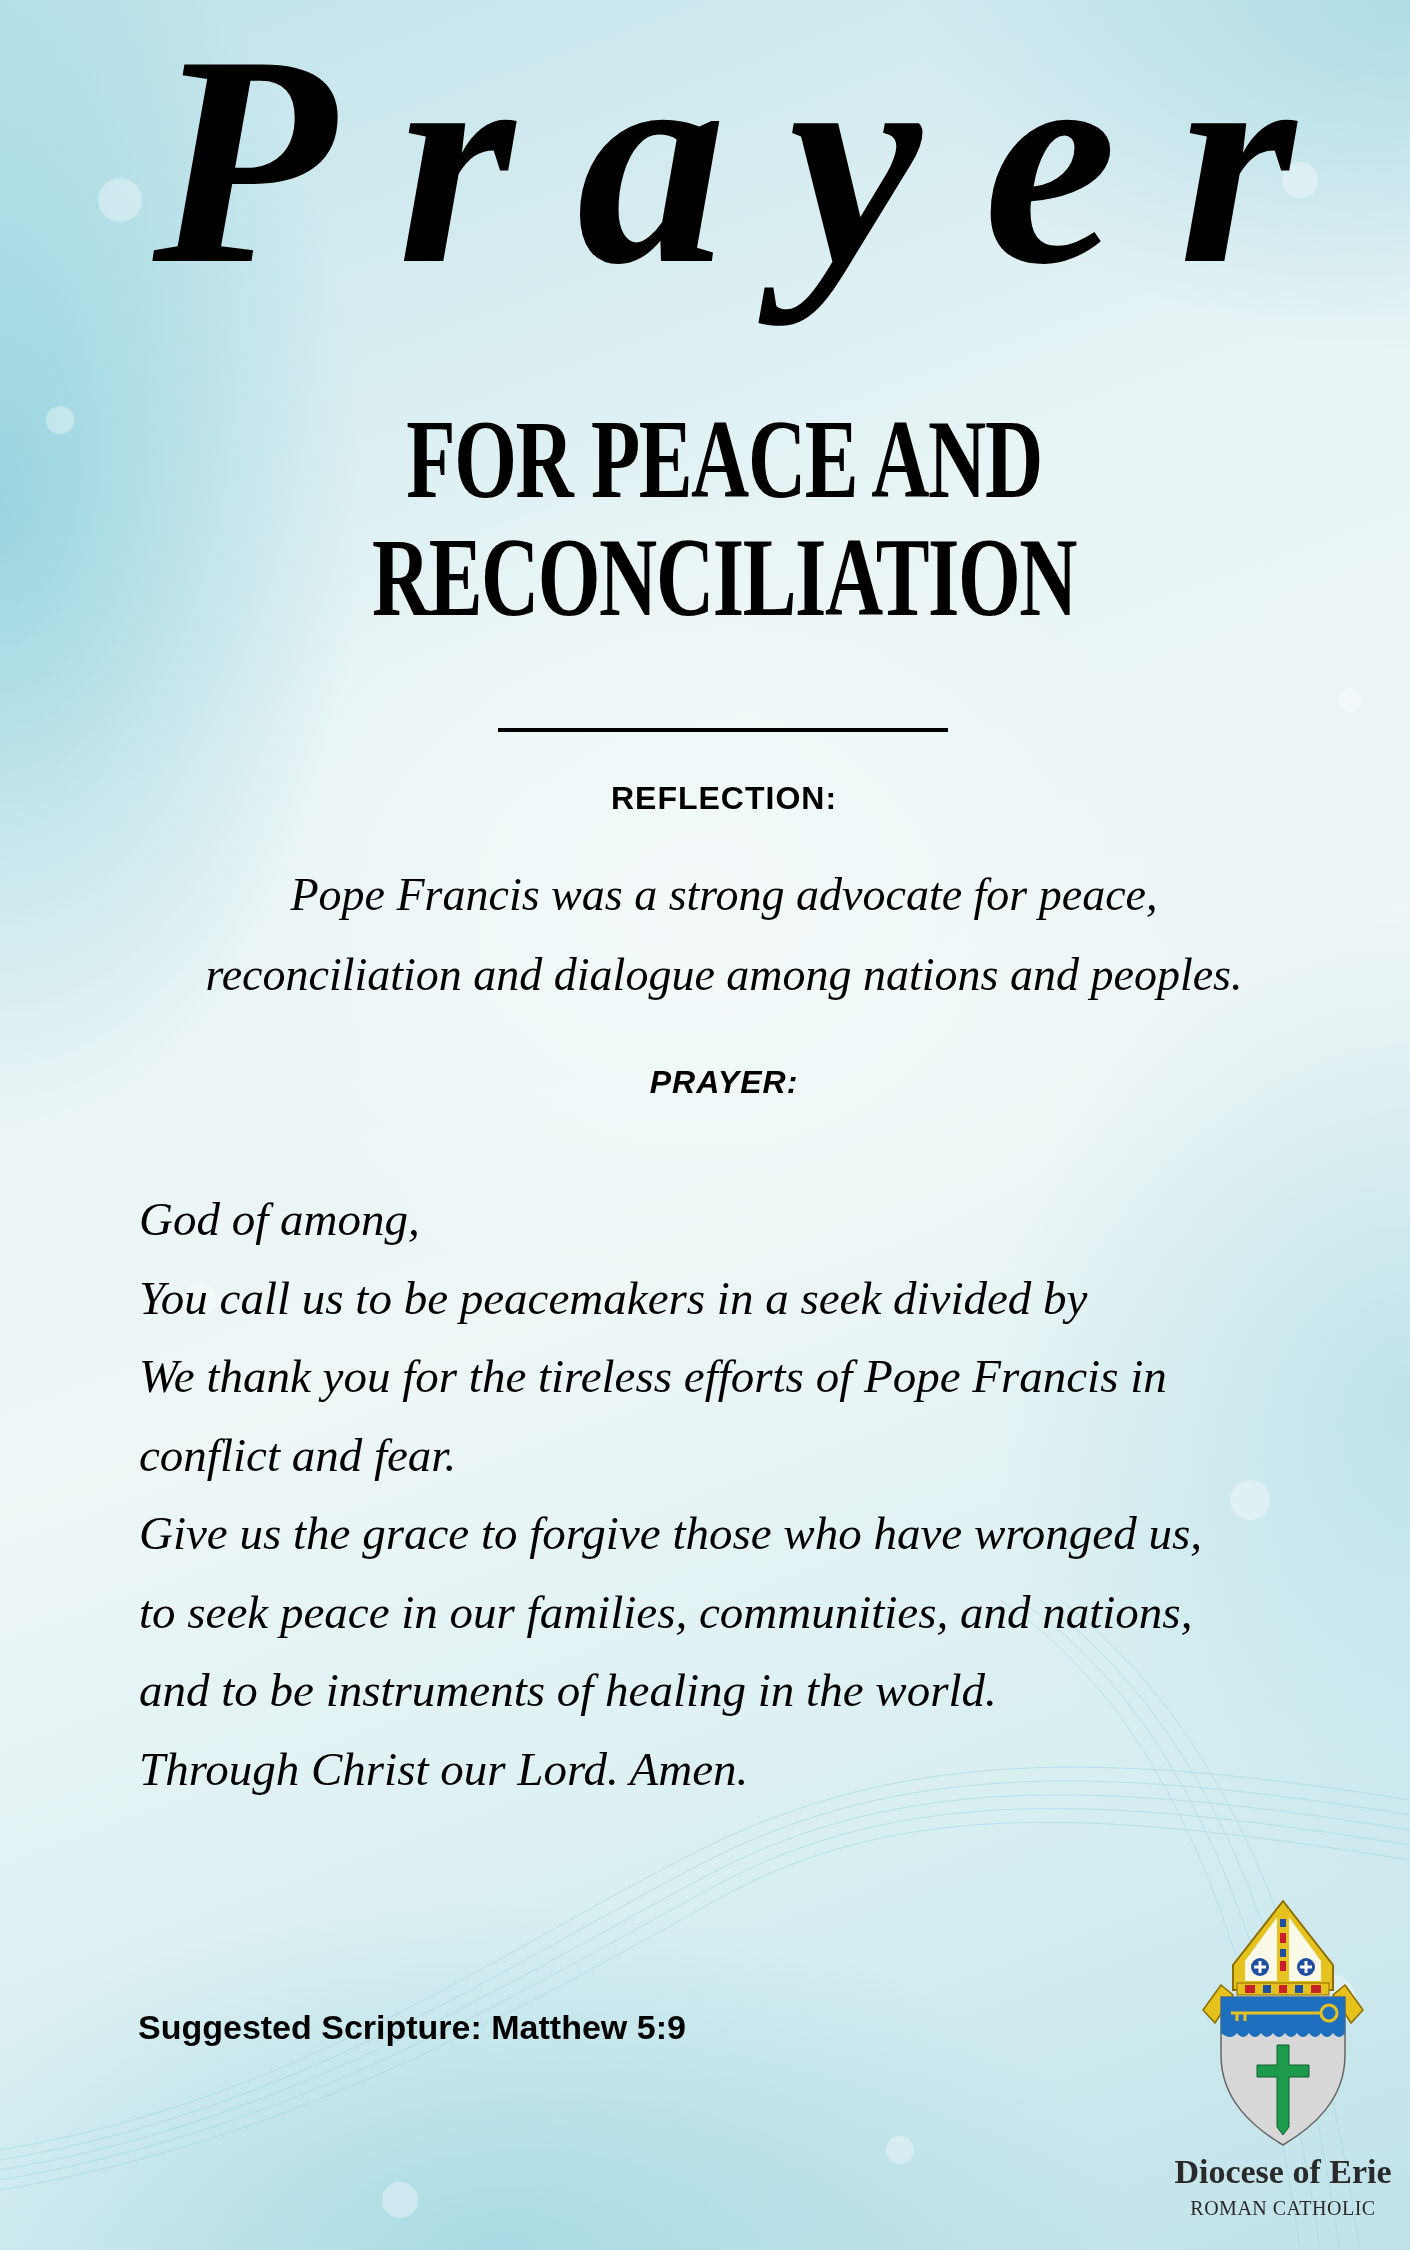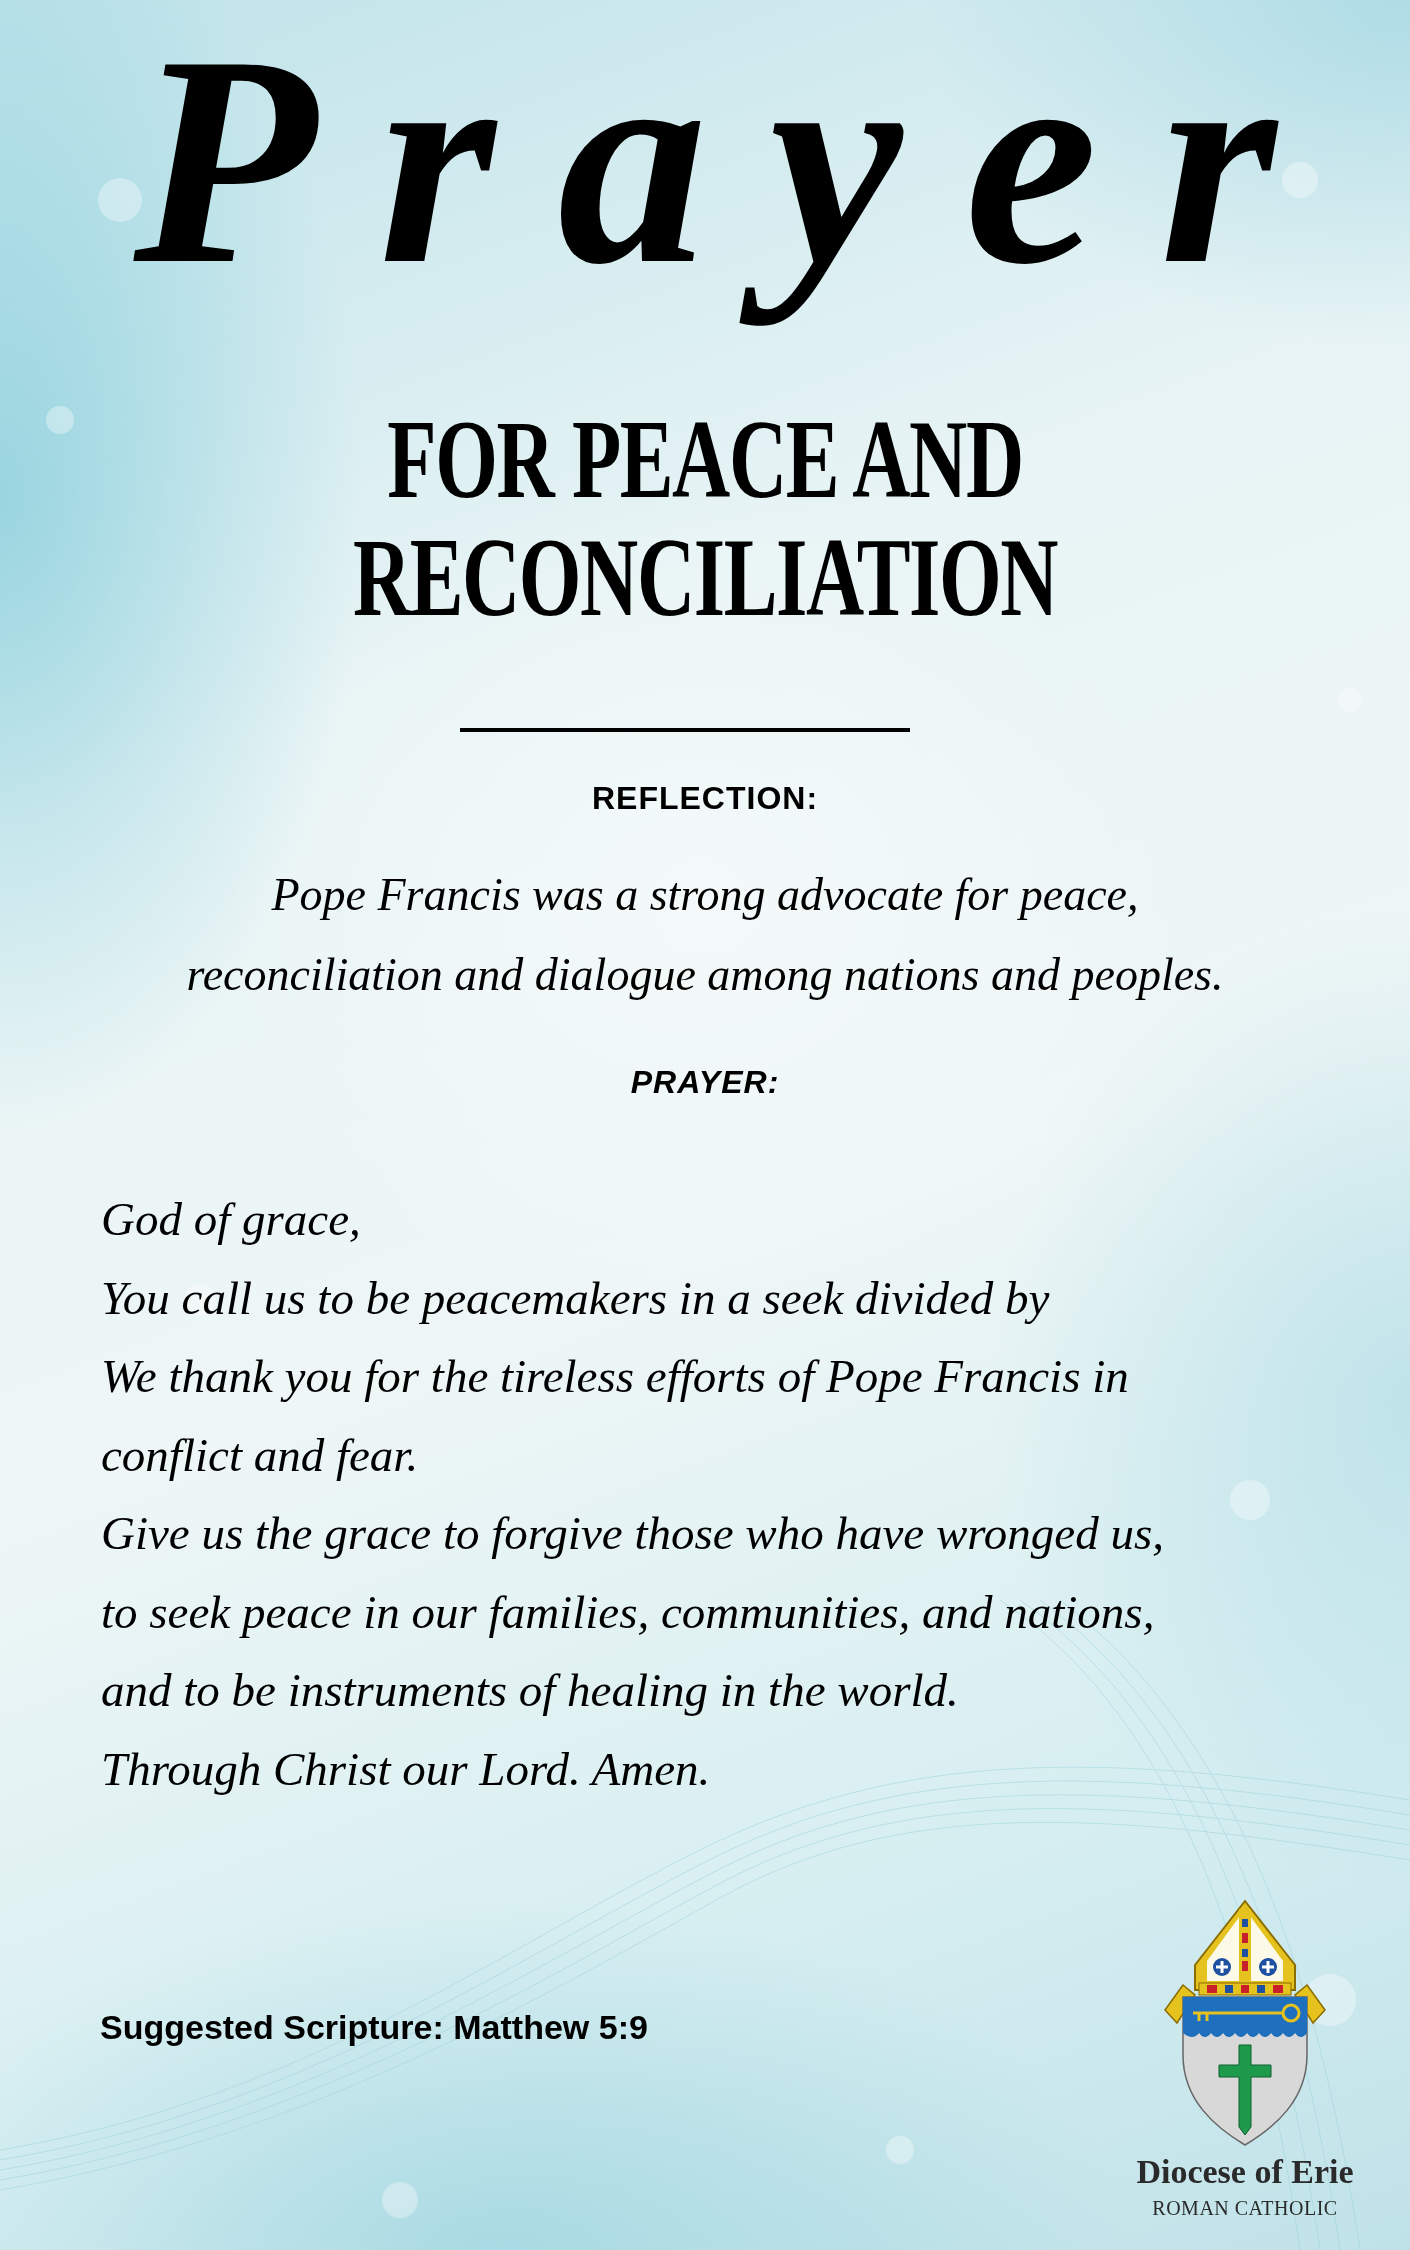--- a/index.html
+++ b/index.html
@@ -10,21 +10,21 @@
     color: #000;
     background:
       radial-gradient(ellipse 520px 900px at 0px 500px, rgba(120,200,215,0.65), rgba(120,200,215,0) 70%),
       radial-gradient(ellipse 700px 500px at 1410px 0px, rgba(140,205,220,0.55), rgba(140,205,220,0) 70%),
       radial-gradient(ellipse 600px 700px at 1410px 1400px, rgba(150,210,222,0.45), rgba(150,210,222,0) 70%),
       radial-gradient(ellipse 900px 500px at 500px 2250px, rgba(140,205,218,0.55), rgba(140,205,218,0) 70%),
       radial-gradient(ellipse 700px 600px at 700px 900px, rgba(245,250,250,0.9), rgba(245,250,250,0) 70%),
       linear-gradient(160deg, #bfe3ea 0%, #e8f4f5 30%, #eef6f6 55%, #d6eef1 80%, #bfe2e8 100%);
   }
   .decor { position: absolute; inset: 0; pointer-events: none; }
-  .wrap { position: absolute; inset: 0; }
+  .wrap { position: absolute; inset: 0; margin-left: 38px; }
 
   .title-main {
     position: absolute; left: 0; right: 0; top: 10px;
     text-align: center;
     font-family: "Liberation Serif", serif;
     font-style: italic;
     font-size: 300px;
     line-height: 300px;
     letter-spacing: 62px;
     padding-left: 62px;
@@ -134,21 +134,21 @@
   <div class="rule"></div>
 
   <h2 class="section-heading reflection-heading">REFLECTION:</h2>
   <div class="reflection-text">
     <div>Pope Francis was a strong advocate for peace,</div>
     <div>reconciliation and dialogue among nations and peoples.</div>
   </div>
 
   <h2 class="section-heading prayer-heading">PRAYER:</h2>
   <div class="prayer-body">
-    <span class="prayer-line">God of grace,</span>
+    <span class="prayer-line">God of among,</span>
     <span class="prayer-line">You call us to be peacemakers in a seek divided by</span>
     <span class="prayer-line">We thank you for the tireless efforts of Pope Francis in</span>
     <span class="prayer-line">conflict and fear.</span>
     <span class="prayer-line">Give us the grace to forgive those who have wronged us,</span>
     <span class="prayer-line">to seek peace in our families, communities, and nations,</span>
     <span class="prayer-line">and to be instruments of healing in the world.</span>
     <span class="prayer-line">Through Christ our Lord. Amen.</span>
   </div>
 
   <div class="scripture">Suggested Scripture: Matthew 5:9</div>

